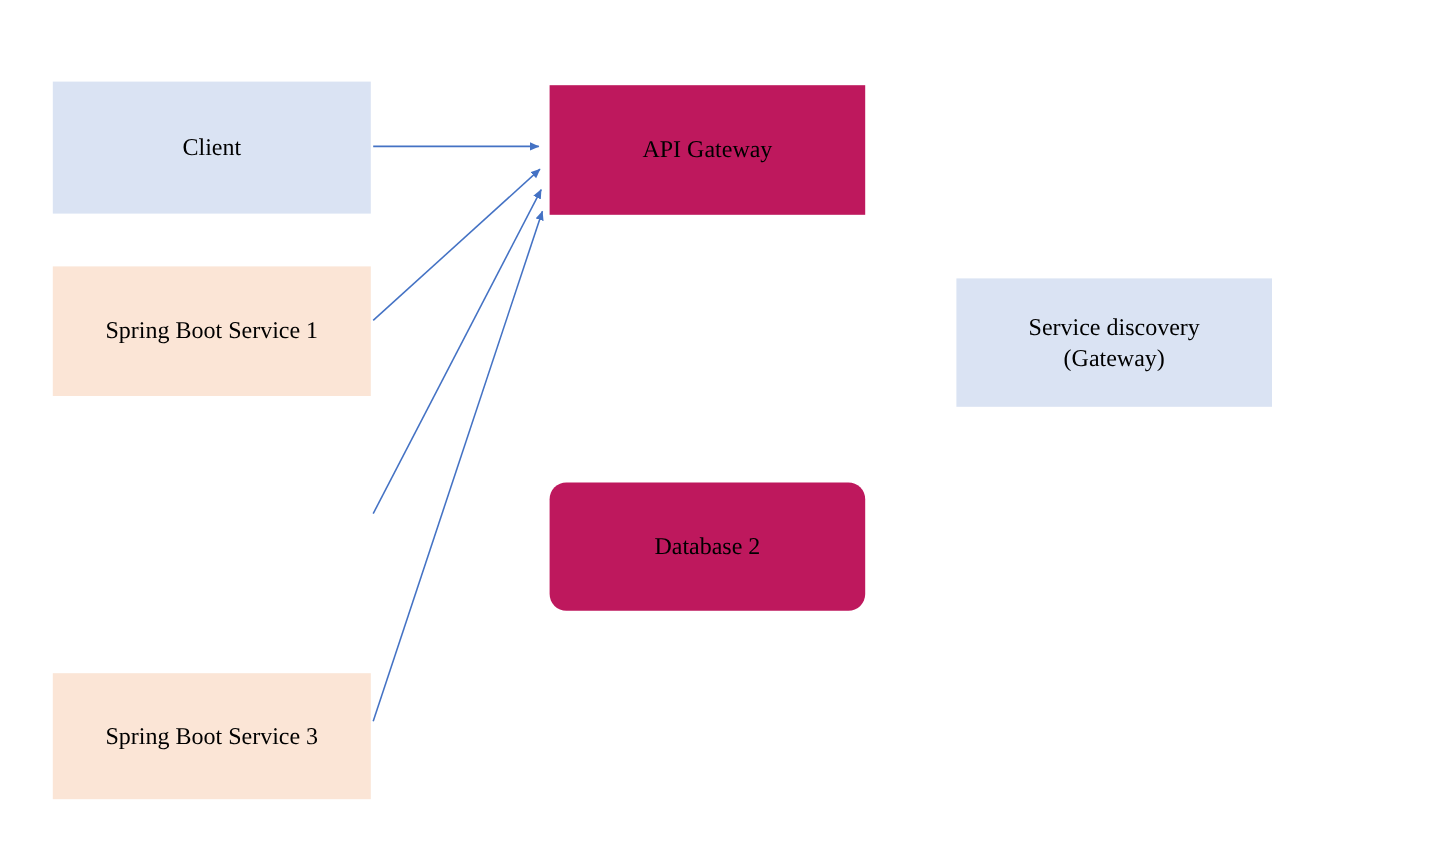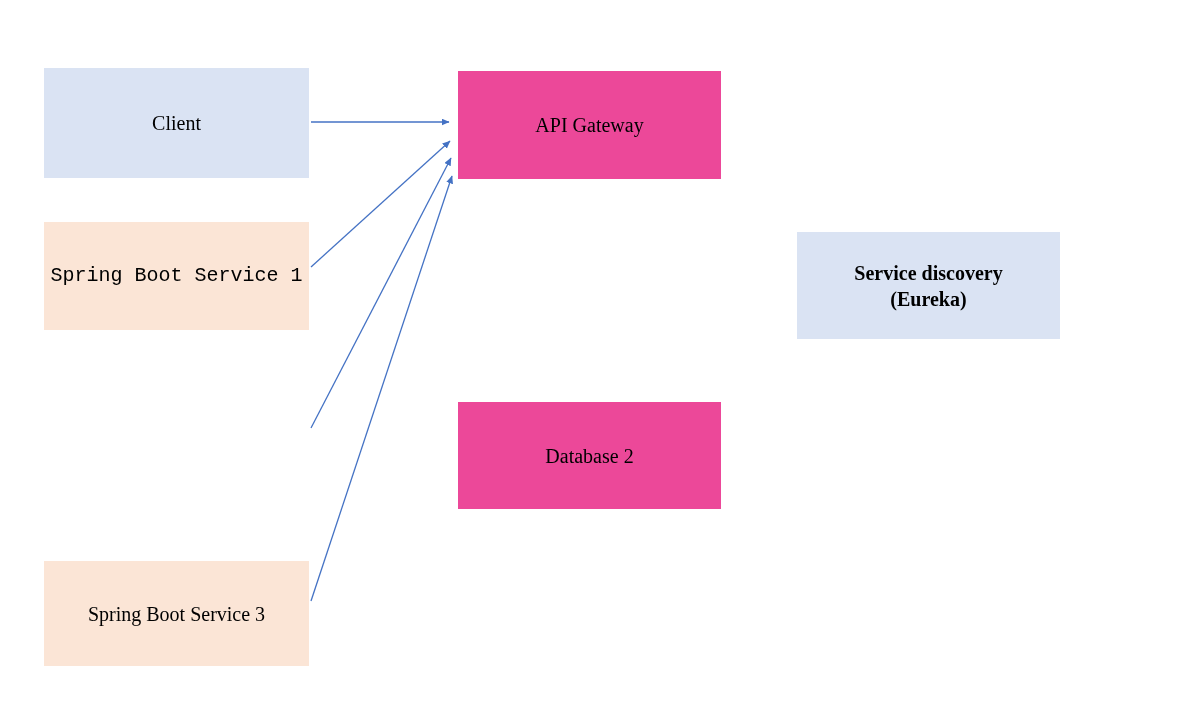--- a/index.html
+++ b/index.html
@@ -20,30 +20,30 @@
     flex-direction: column;
     align-items: center;
     justify-content: center;
     text-align: center;
     font-size: 20px;
     color: #000000;
     line-height: 1.3;
   }
   .node-blue   { background: #dae3f3; }
   .node-peach  { background: #fbe5d6; }
-  .node-yellow { background: #ec4899; }
+  .node-yellow { background: #be185d; }
 
   .pos-client    { left: 44px;  top: 68px;  width: 265px; height: 110px; }
-  .pos-service1  { left: 44px;  top: 222px; width: 265px; height: 108px; font-family: Liberation Mono, monospace; }
+  .pos-service1  { left: 44px;  top: 222px; width: 265px; height: 108px; }
   .pos-service2  { left: 44px;  top: 391px; width: 265px; height: 107px; }
   .pos-service3  { left: 44px;  top: 561px; width: 265px; height: 105px; }
   .pos-gateway   { left: 458px; top: 71px;  width: 263px; height: 108px; }
   .pos-db1       { left: 458px; top: 232px; width: 263px; height: 107px; }
-  .pos-db2       { left: 458px; top: 402px; width: 263px; height: 107px; }
-  .pos-discovery { left: 797px; top: 232px; width: 263px; height: 107px; font-weight: bold; }
+  .pos-db2       { left: 458px; top: 402px; width: 263px; height: 107px; border-radius: 14px; }
+  .pos-discovery { left: 797px; top: 232px; width: 263px; height: 107px; }
 
   .edges-layer {
     position: absolute;
     left: 0; top: 0;
     width: 1196px;
     height: 716px;
     pointer-events: none;
   }
 </style>
 </head>
@@ -80,16 +80,16 @@
     <span>API Gateway</span>
   </div>
 
 
   <div class="node node-yellow pos-db2">
     <span>Database 2</span>
   </div>
 
   <div class="node node-blue pos-discovery">
     <span>Service discovery</span>
-    <span>(Eureka)</span>
+    <span>(Gateway)</span>
   </div>
 
 </div>
 
 </body></html>

